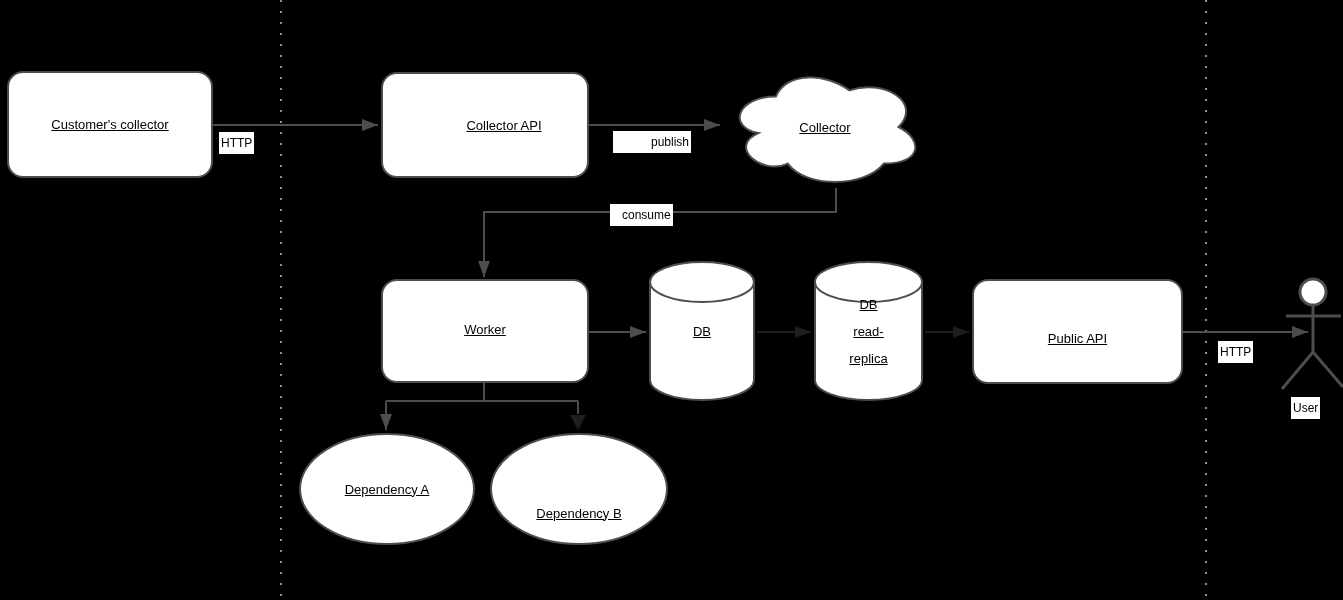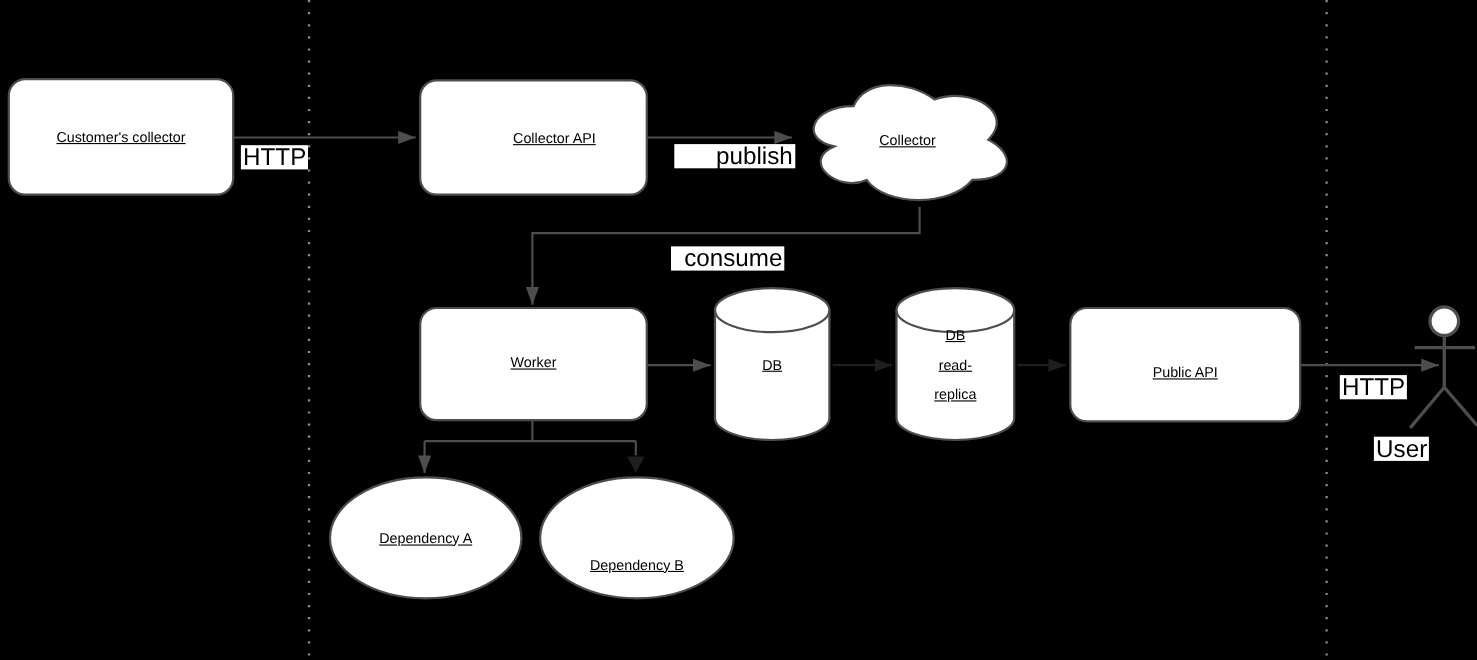--- a/index.html
+++ b/index.html
@@ -19,21 +19,21 @@
     font-size:13px;
     line-height:27px;
     white-space:pre-line;
     pointer-events:none;
     text-decoration:underline;
   }
   .chip{
     position:absolute;
     background:#fff;
     color:#000;
-    font-size:22px;
+    font-size:12px;
     line-height:22px;
     padding:0 2px;
     white-space:nowrap;
     pointer-events:none;
   }
 </style>
 </head>
 <body>
 
 <div id="canvas">
@@ -100,17 +100,17 @@
   <div class="node-label" style="left:650px;top:262px;width:104px;height:138px;">DB</div>
   <div class="node-label" style="left:815px;top:262px;width:107px;height:138px;">DB
 read-
 replica</div>
   <div class="node-label" style="left:973px;top:280px;width:209px;height:116px;">Public API</div>
   <div class="node-label" style="left:300px;top:434px;width:174px;height:110px;">Dependency A</div>
   <div class="node-label" style="left:491px;top:458px;width:176px;height:110px;">Dependency B</div>
 
   <div class="chip" style="left:219px;top:132px;">HTTP</div>
   <div class="chip" style="left:613px;top:131px;padding-left:38px;">publish</div>
-  <div class="chip" style="left:610px;top:224px;padding-left:12px;">consume</div>
+  <div class="chip" style="left:610px;top:204px;padding-left:12px;">consume</div>
   <div class="chip" style="left:1218px;top:341px;">HTTP</div>
-  <div class="chip" style="left:1249px;top:397px;">User</div>
+  <div class="chip" style="left:1291px;top:397px;">User</div>
 
 </div>
 
 </body></html>

